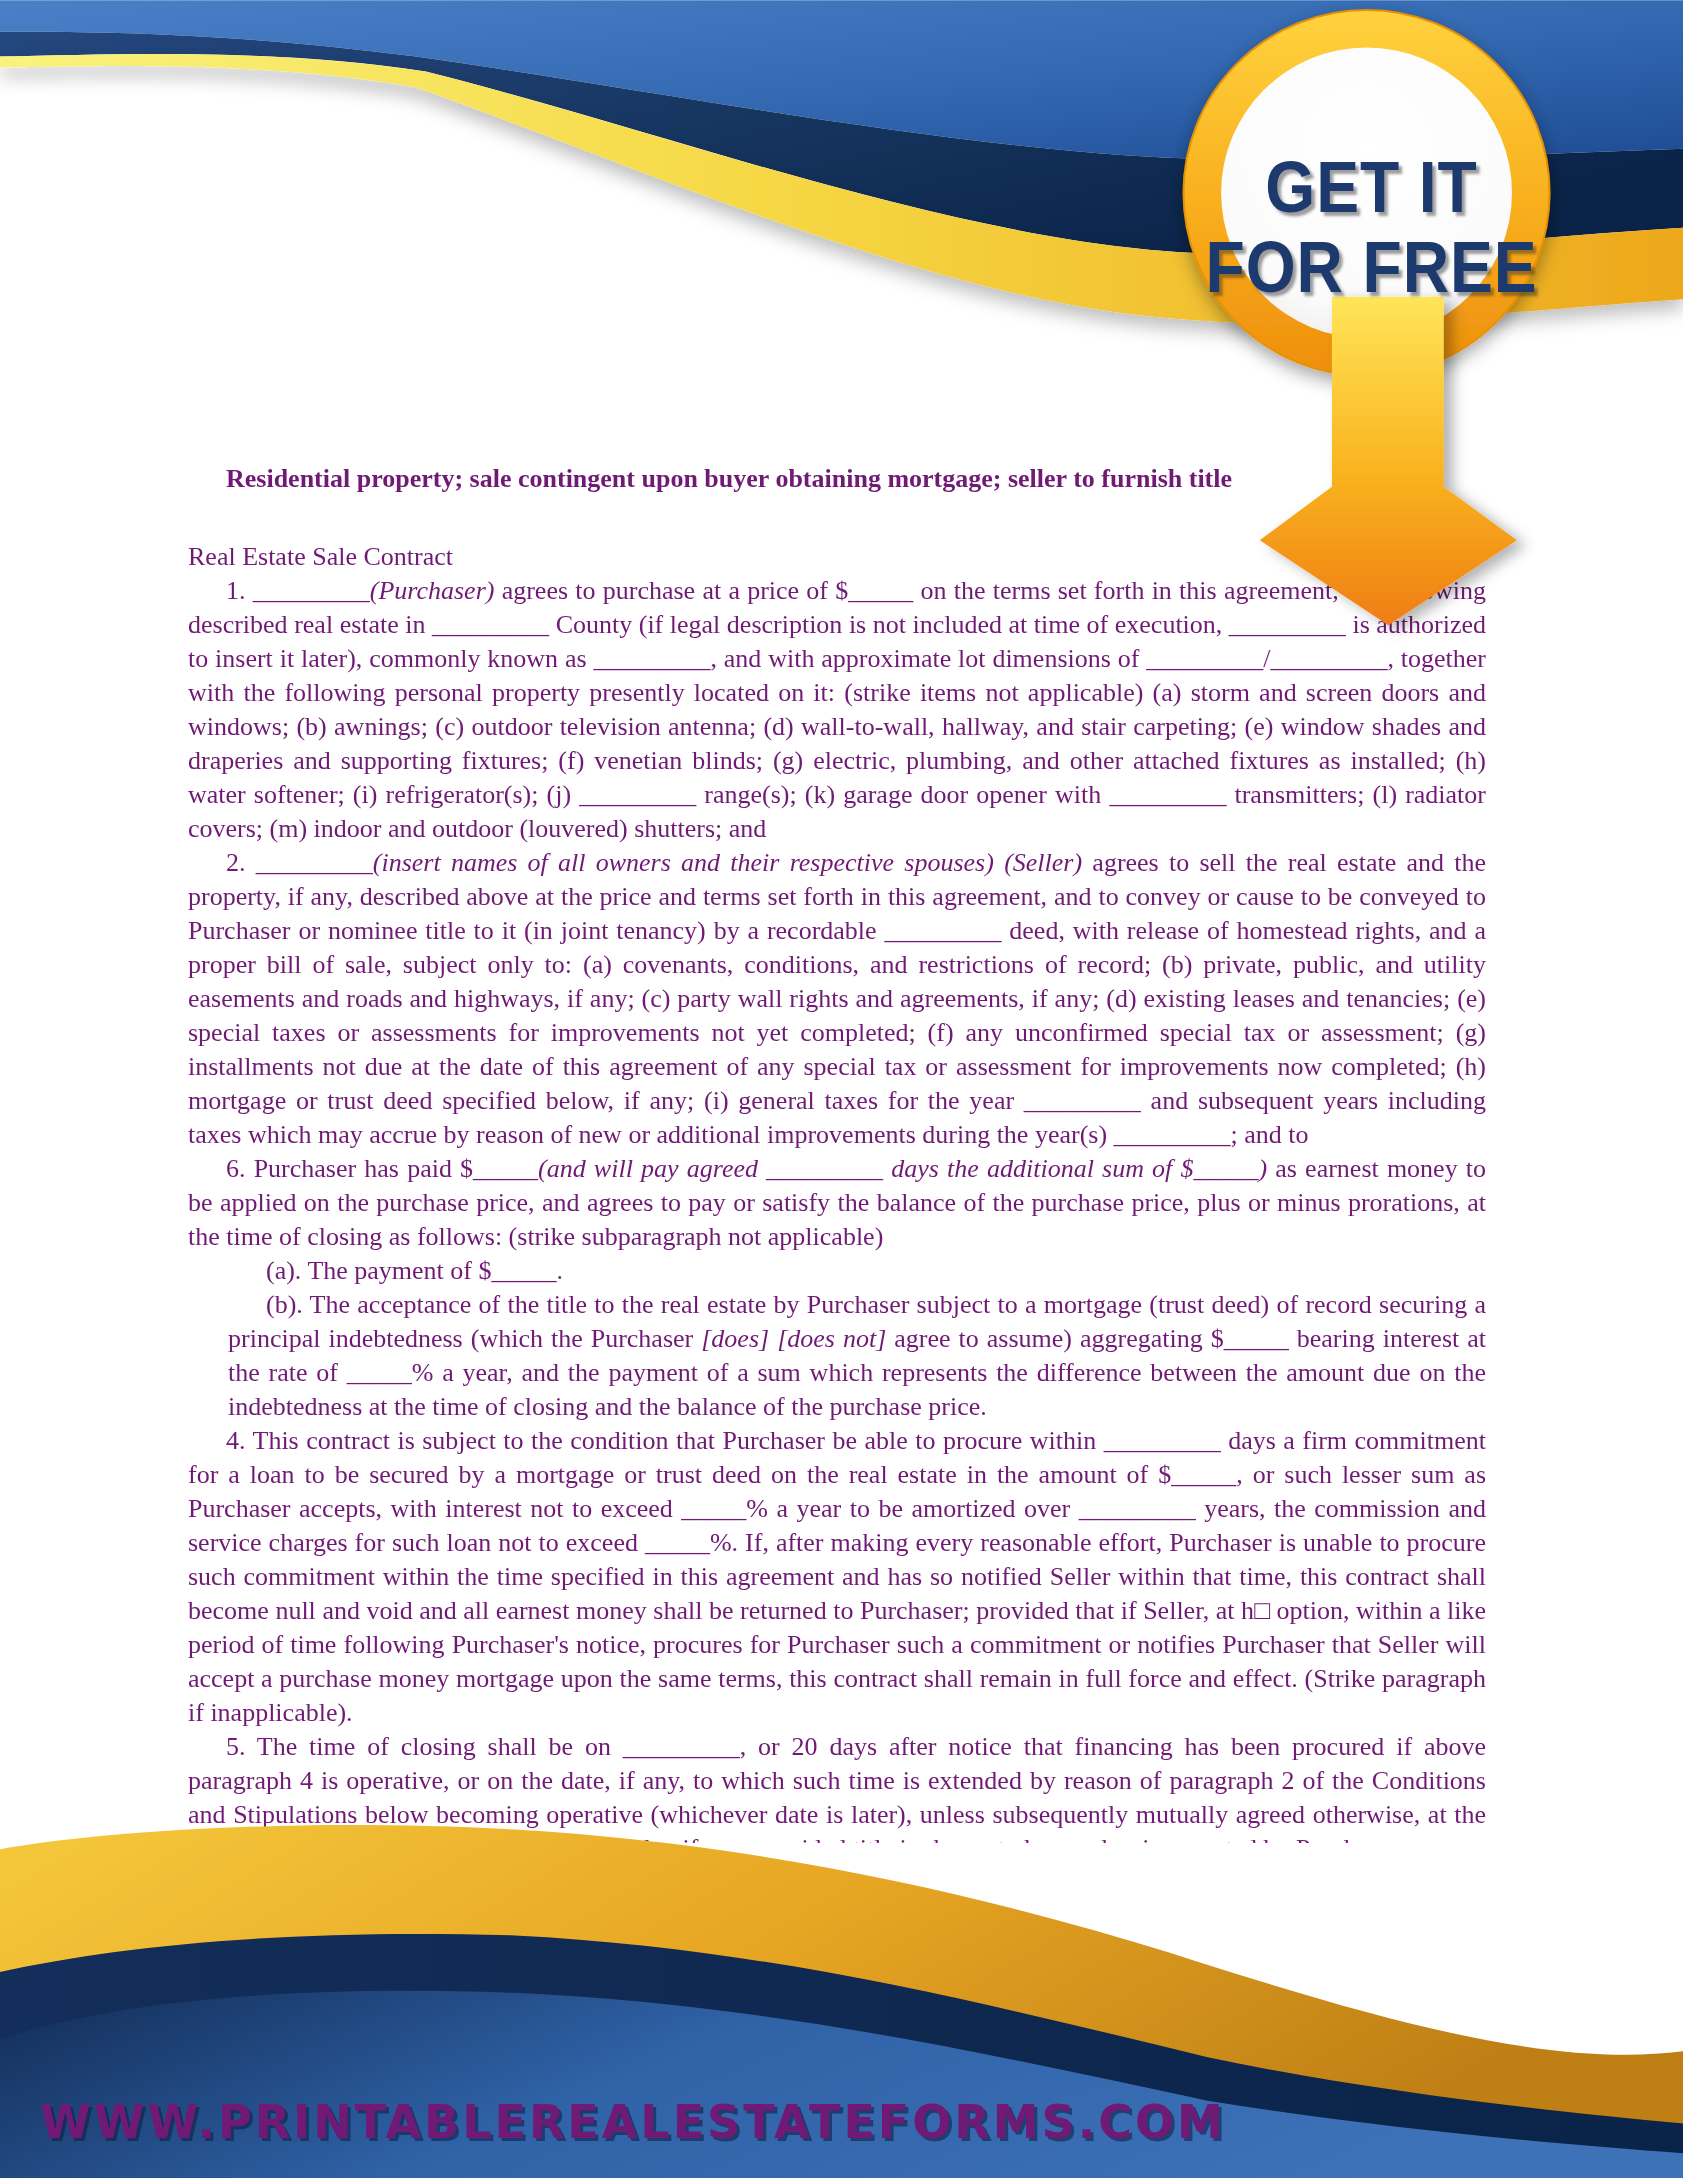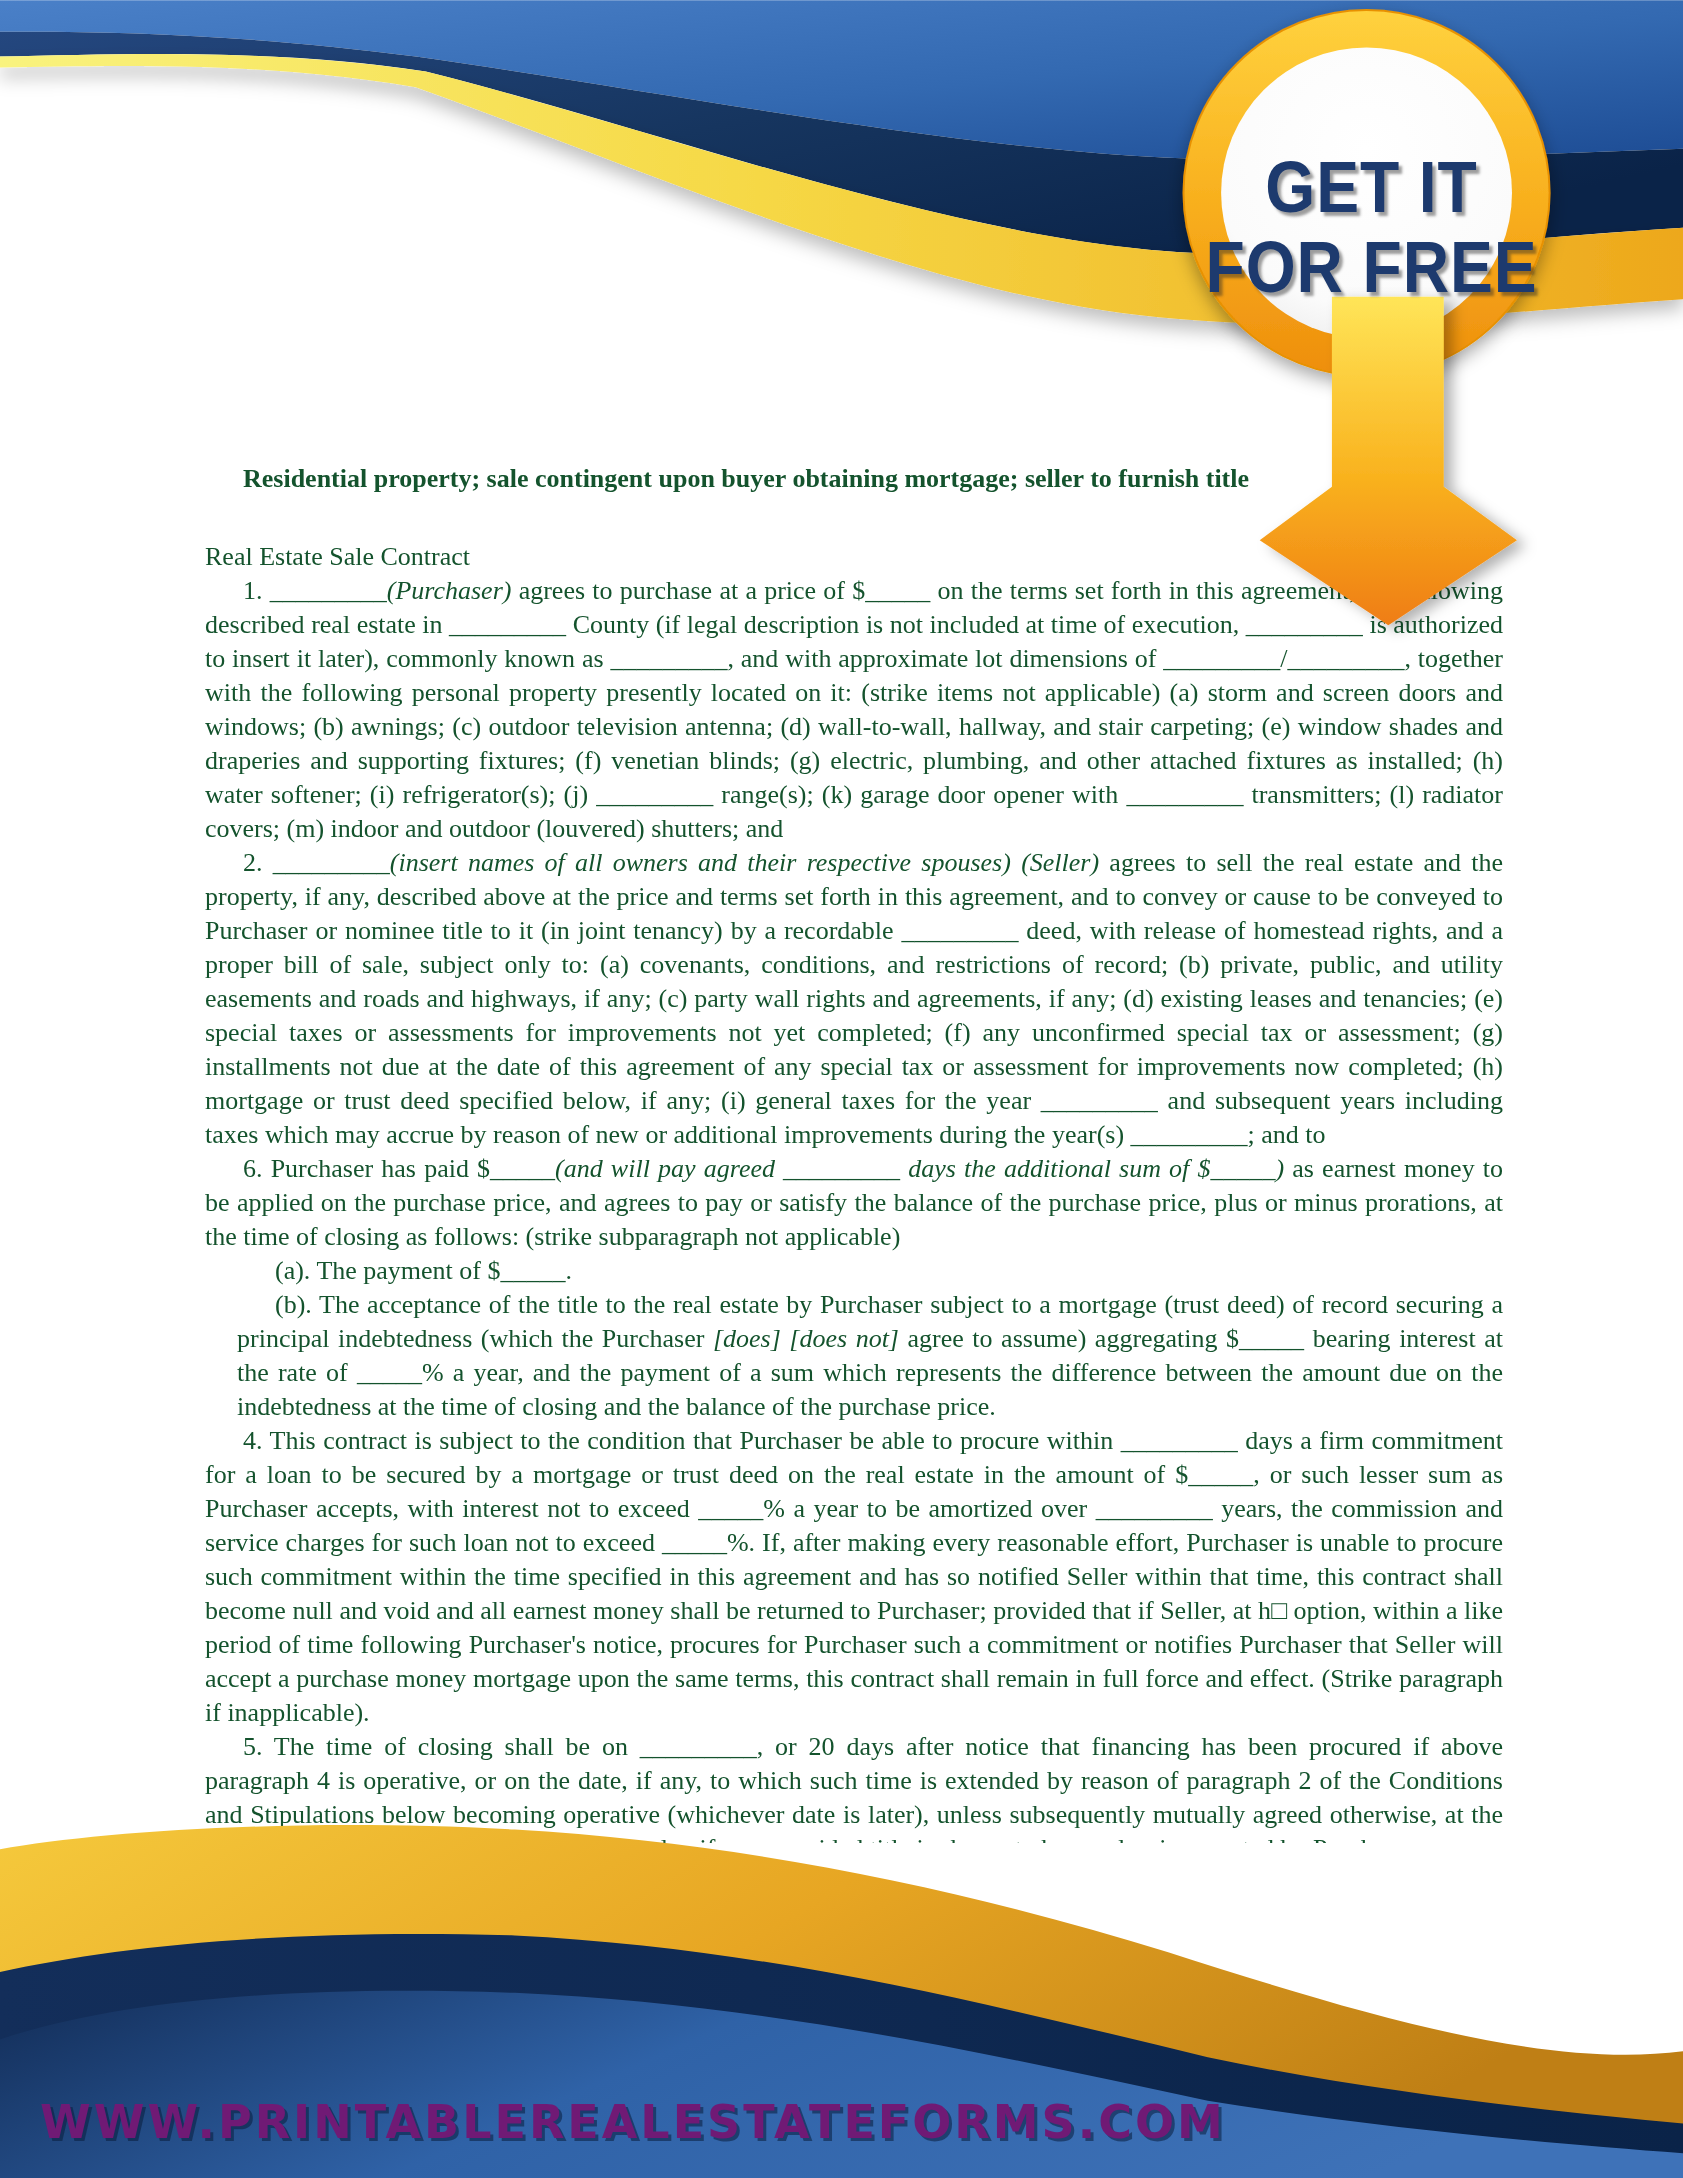--- a/index.html
+++ b/index.html
@@ -22,29 +22,29 @@
     font-weight:bold;color:#1d3a6e;
     font-size:73px;line-height:73px;letter-spacing:1px;
     transform:scaleX(.88);transform-origin:50% 50%;
     text-shadow:4px 4px 3px rgba(40,40,40,.45);
     white-space:nowrap;
   }
   .badge-line1{top:150px;}
   .badge-line2{top:230px;}
   
   .doc{
-    position:absolute;left:205px;top:462px;width:1298px;height:1381px;
-    overflow:hidden;z-index:10;color:#14532d;
+    position:absolute;left:188px;top:462px;width:1298px;height:1381px;
+    overflow:hidden;z-index:10;color:#701a75;
     font-size:26px;line-height:34px;text-align:justify;
   }
   .doc p{margin:0;padding:0;}
   .doc .title{font-weight:bold;text-indent:38px;white-space:nowrap;overflow:hidden;text-align:left;}
   .doc .plain{text-indent:0;margin-top:44px;}
   .doc .para{text-indent:38px;}
-  .doc .sub{margin-left:32px;text-indent:38px;}
+  .doc .sub{margin-left:40px;text-indent:38px;}
   .doc .it{font-style:italic;}
   
   .site-url{
     position:absolute;left:40px;top:2095px;z-index:30;
     font-family:"DejaVu Sans","Liberation Sans",sans-serif;
     font-weight:bold;font-size:46px;letter-spacing:3px;
     color:#701a75;white-space:nowrap;
     text-shadow:3px 3px 0 rgba(10,30,60,.55);
     cursor:pointer;
   }

